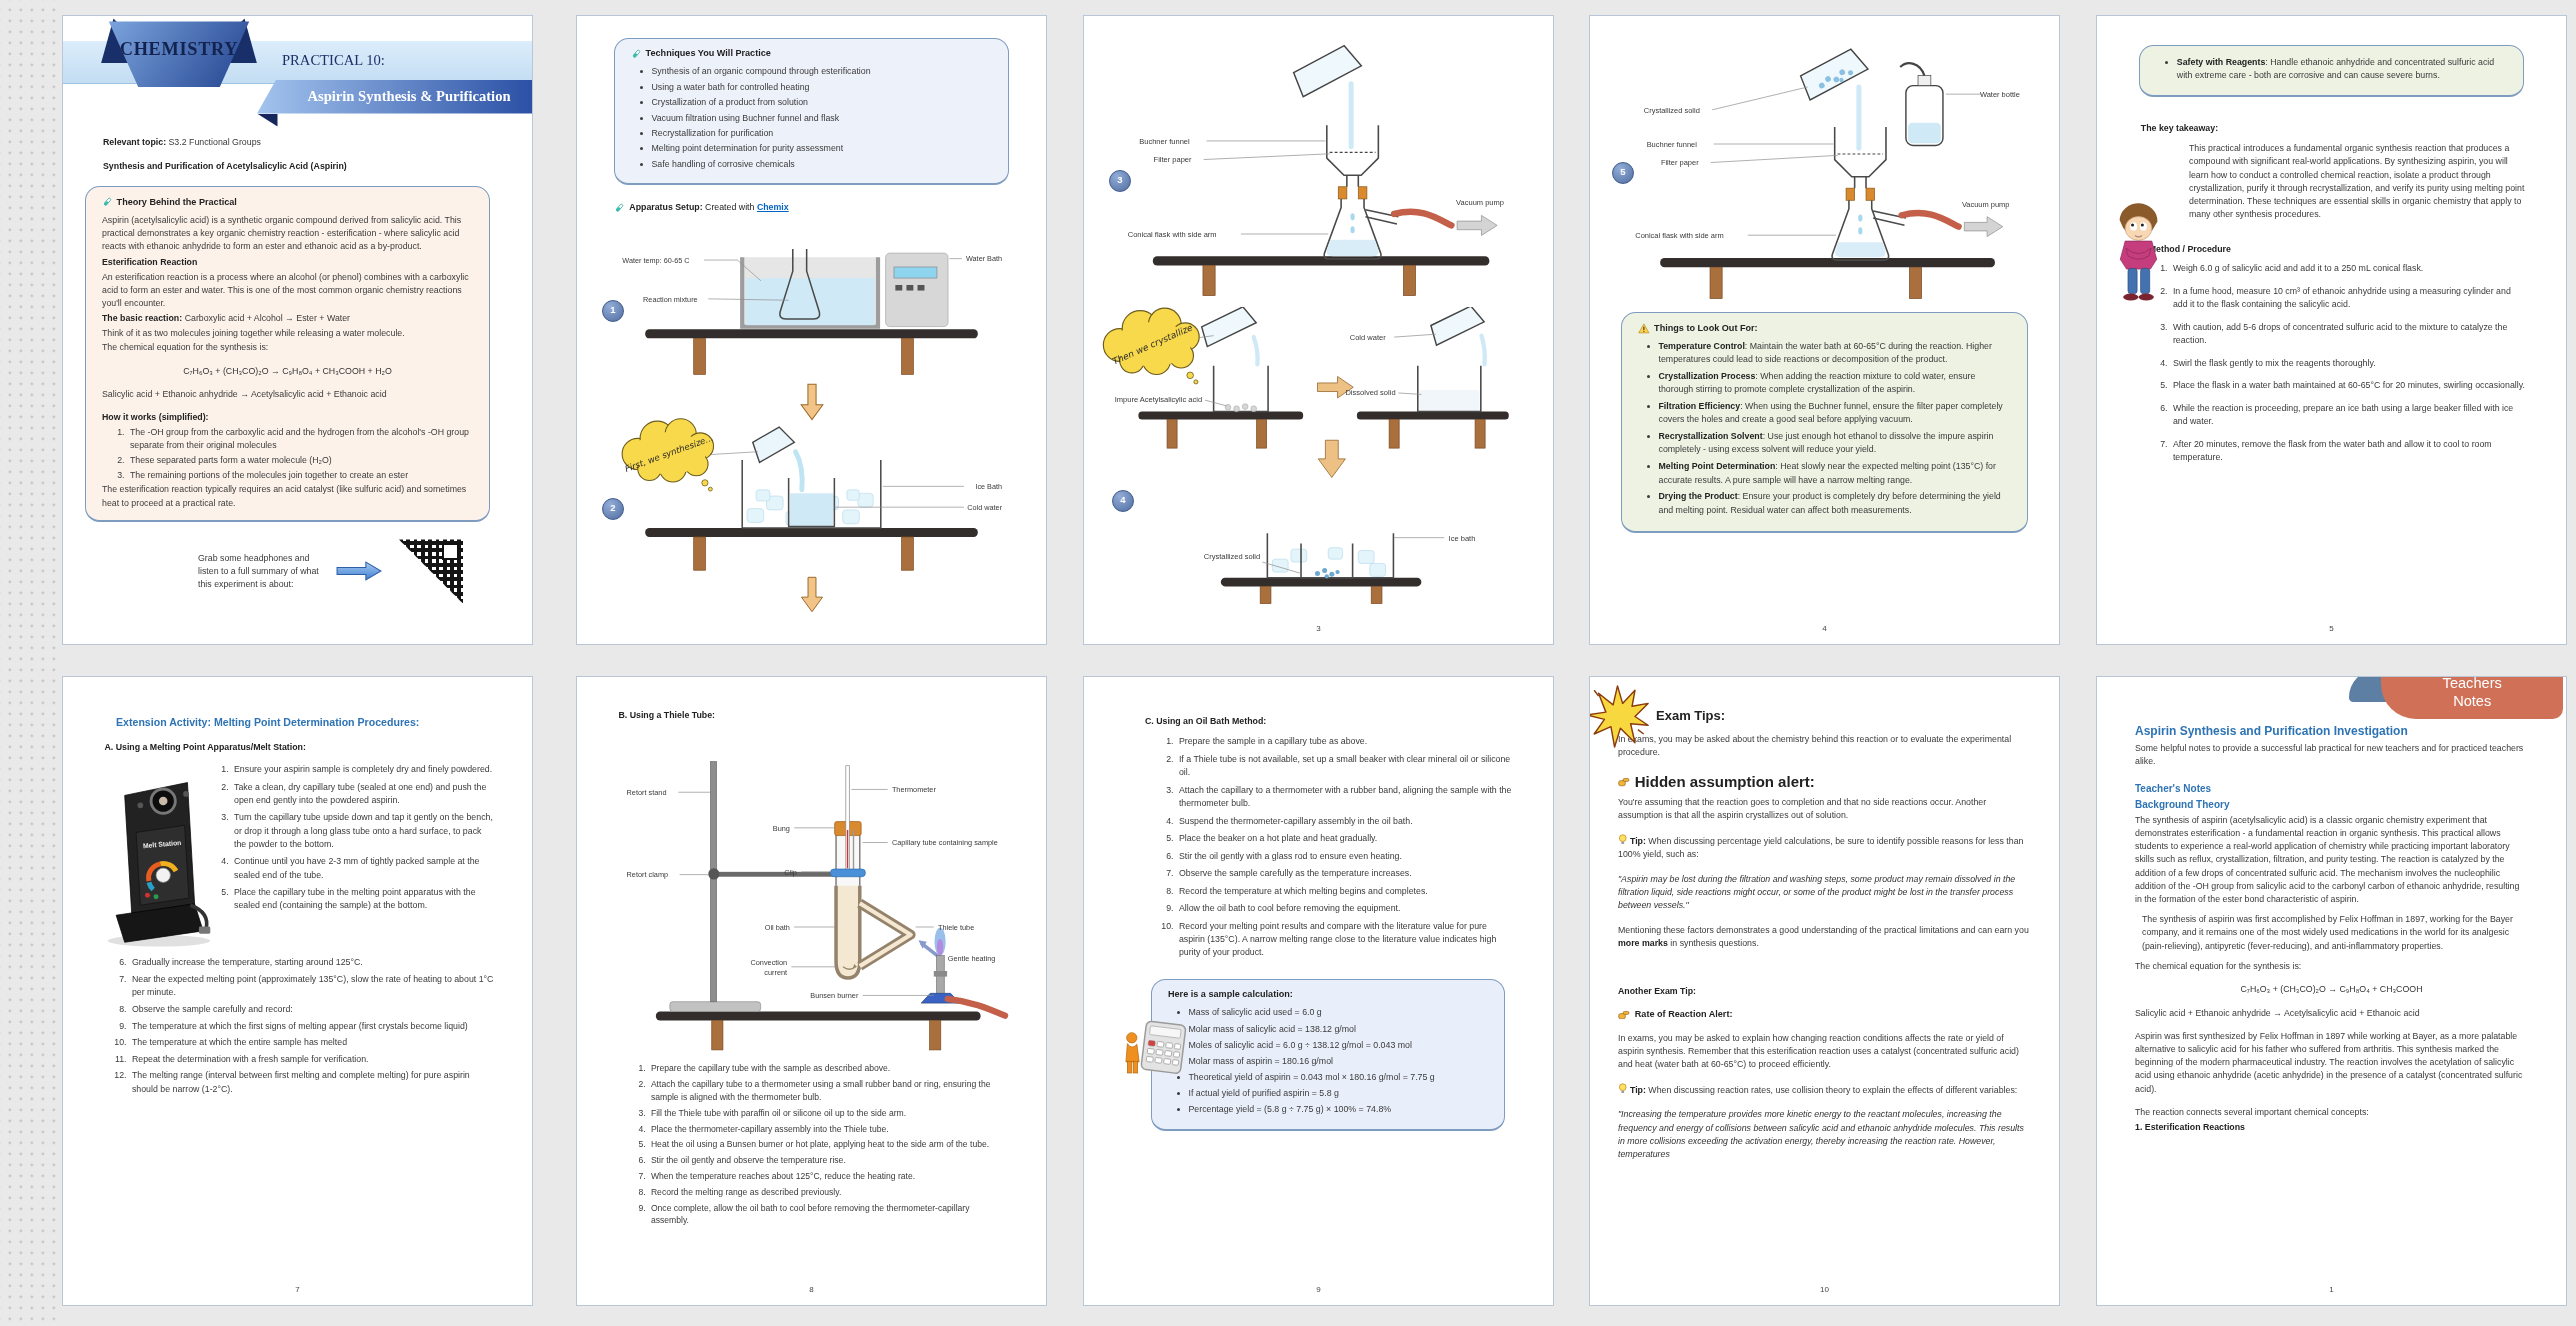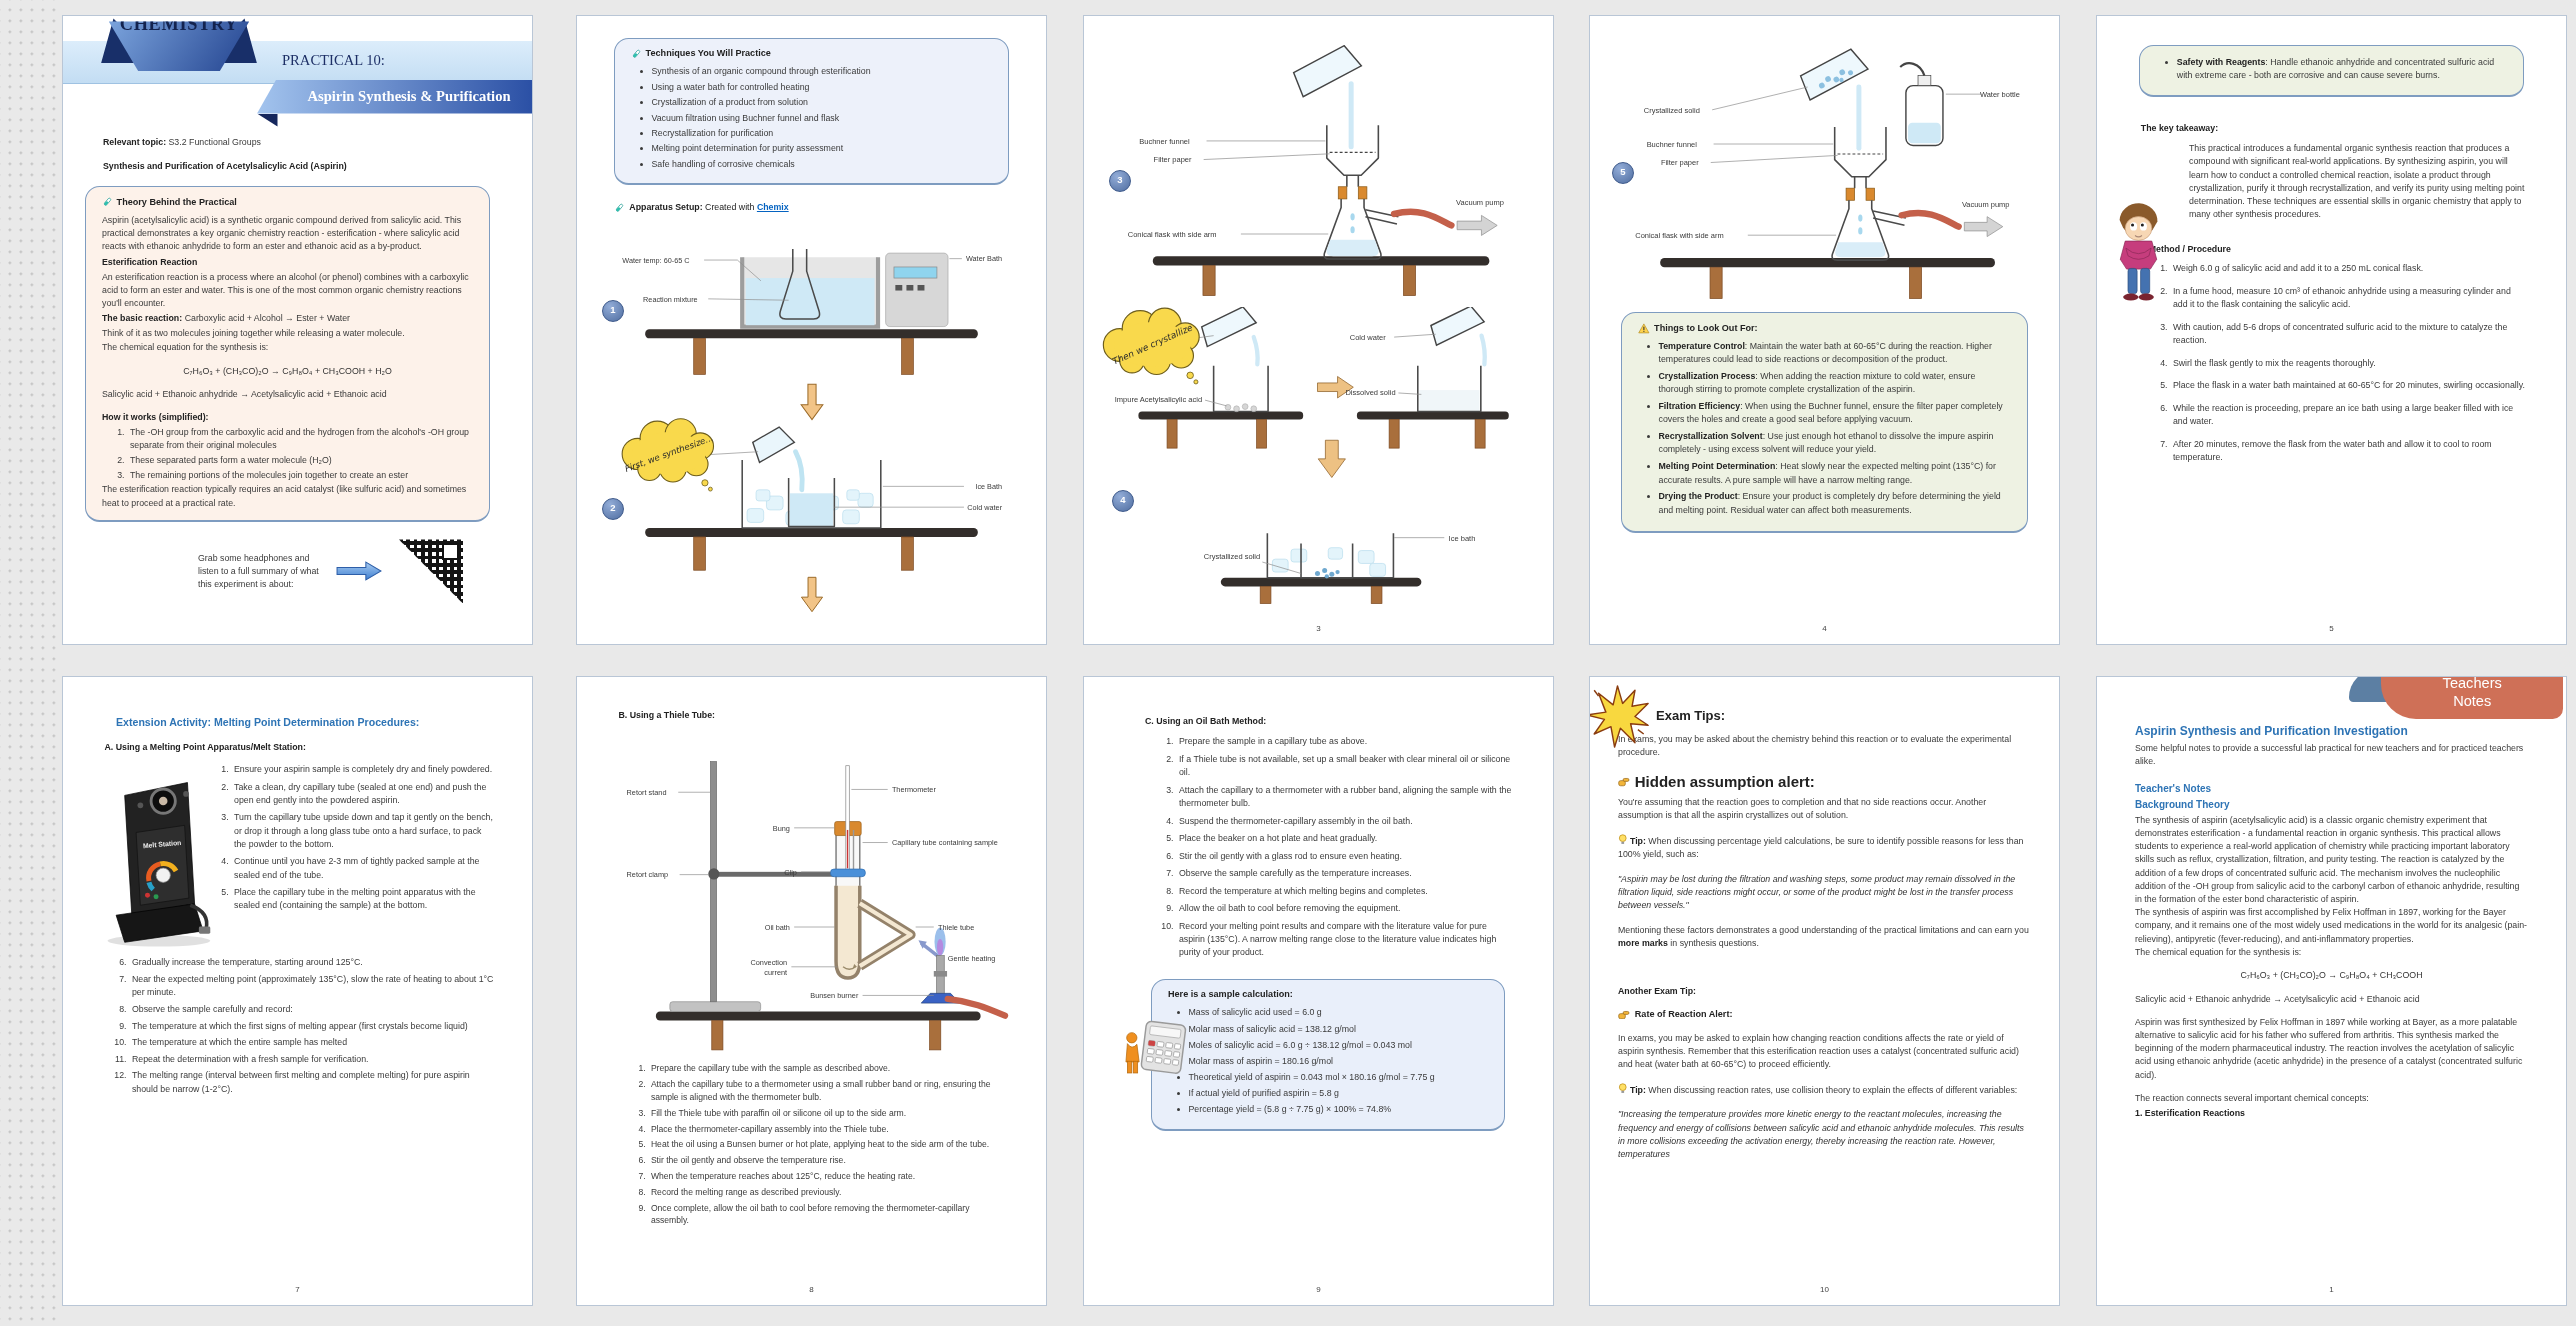--- a/index.html
+++ b/index.html
@@ -30,22 +30,22 @@
   .leader{stroke:#8f8f8f;stroke-width:1;fill:none}
   .bench{fill:#332e2b}
   .leg{fill:#a96f3c;stroke:#7c4a22}
   .glass{fill:none;stroke:#4a4a4a;stroke-width:2.2;stroke-linejoin:round}
   .water{fill:#cfe9f6}
   .arrowdown{display:block;margin:2.9px auto}
   
   .band{position:absolute;left:0;right:0;top:25px;height:42px;background:linear-gradient(#dcedfb,#c3ddf3);border-bottom:0.7px solid #9fc2e2}
   .chemback{position:absolute;left:38px;top:2.9px;width:156px;height:45px;background:#182f69;
     clip-path:polygon(8% 0,0 100%,100% 100%,92% 0,80% 42%,20% 42%)}
-  .chemfront{position:absolute;left:38px;top:5.8px;width:156px;height:50px;background:linear-gradient(125deg,#7fa8e0,#1f3f8c);
-    clip-path:polygon(5% 0,95% 0,76% 100%,24% 100%);display:flex;justify-content:center}
+  .chemfront{position:absolute;left:38px;top:5.8px;width:156px;height:66px;background:linear-gradient(125deg,#7fa8e0,#1f3f8c);
+    clip-path:polygon(5% 0,95% 0,76% 100%,24% 100%);display:flex;align-items:center;justify-content:center}
   .chemfront span{font-family:"Liberation Serif",serif;font-weight:bold;font-size:18.3px;color:#13234f;letter-spacing:0.7px;margin-top:-10.2px}
   .practical{position:absolute;left:219px;top:34px;font-family:"Liberation Serif",serif;font-weight:normal;font-size:14.6px;color:#1d2f66}
   .ribbon{position:absolute;left:194px;top:64px;right:0;height:34px;background:linear-gradient(90deg,#a3c4ee,#2b50a5);
     clip-path:polygon(7% 0,100% 0,100% 100%,0 100%);display:flex;align-items:center;justify-content:center}
   .ribbon span{font-family:"Liberation Serif",serif;font-weight:bold;font-size:14.6px;color:#fff;margin-left:29px}
   .fold{position:absolute;left:194px;top:98px;width:20.5px;height:13px;background:#16275d;clip-path:polygon(0 0,100% 0,100% 100%)}
   .qr{width:64px;height:64px;position:relative;clip-path:polygon(0 0,100% 0,100% 100%);
     background:repeating-linear-gradient(90deg,#141414 0 3.7px,transparent 3.7px 7.3px),repeating-linear-gradient(0deg,#141414 0 3.7px,#fff 3.7px 7.3px)}
   .qr::after{content:"";position:absolute;right:3.7px;top:3.7px;width:13px;height:13px;border:2.9px solid #111;background:#fff}
   .bubbletext{font-family:"DejaVu Sans",sans-serif;font-style:italic;font-size:11px;fill:#2a2a2a}
@@ -696,21 +696,21 @@
         <div class="salmon">
           <span>Teachers</span>
             <span>Notes</span>
         </div>
       </div>
       <p class="bluehead" style="font-size:12px;margin:0 0 1.5px">Aspirin Synthesis and Purification Investigation</p>
       <p style="margin:0 0 13px">Some helpful notes to provide a successful lab practical for new teachers and for practiced teachers alike.</p>
       <p class="bluehead" style="font-size:10px;margin:0">Teacher's Notes</p>
       <p class="bluehead" style="font-size:10px;margin:1.5px 0">Background Theory</p>
       <p style="margin:0">The synthesis of aspirin (acetylsalicylic acid) is a classic organic chemistry experiment that demonstrates esterification - a fundamental reaction in organic synthesis. This practical allows students to experience a real-world application of chemistry while practicing important laboratory skills such as reflux, crystallization, filtration, and purity testing. The reaction is catalyzed by the addition of a few drops of concentrated sulfuric acid. The mechanism involves the nucleophilic addition of the -OH group from salicylic acid to the carbonyl carbon of ethanoic anhydride, resulting in the formation of the ester bond characteristic of aspirin.</p>
-      <p style="margin:0">The synthesis of aspirin was first accomplished by Felix Hoffman in 1897, working for the Bayer company, and it remains one of the most widely used medications in the world for its analgesic (pain-relieving), antipyretic (fever-reducing), and anti-inflammatory properties.</p>
+      <p style="margin:7px">The synthesis of aspirin was first accomplished by Felix Hoffman in 1897, working for the Bayer company, and it remains one of the most widely used medications in the world for its analgesic (pain-relieving), antipyretic (fever-reducing), and anti-inflammatory properties.</p>
       <p style="margin:0">The chemical equation for the synthesis is:</p>
       <p class="eq">C₇H₆O₃ + (CH₃CO)₂O → C₉H₈O₄ + CH₃COOH</p>
       <p style="margin:10.2px 0">Salicylic acid + Ethanoic anhydride → Acetylsalicylic acid + Ethanoic acid</p>
       <p style="margin:10.2px 0 0">Aspirin was first synthesized by Felix Hoffman in 1897 while working at Bayer, as a more palatable alternative to salicylic acid for his father who suffered from arthritis. This synthesis marked the beginning of the modern pharmaceutical industry. The reaction involves the acetylation of salicylic acid using ethanoic anhydride (acetic anhydride) in the presence of a catalyst (concentrated sulfuric acid).</p>
       <p style="margin:10.2px 0 0">The reaction connects several important chemical concepts:</p>
       <p style="margin:1.5px 0 0"><b>1. Esterification Reactions</b></p>
       <div class="pagenum">1</div>
     </div>
   </section>
 </div>

